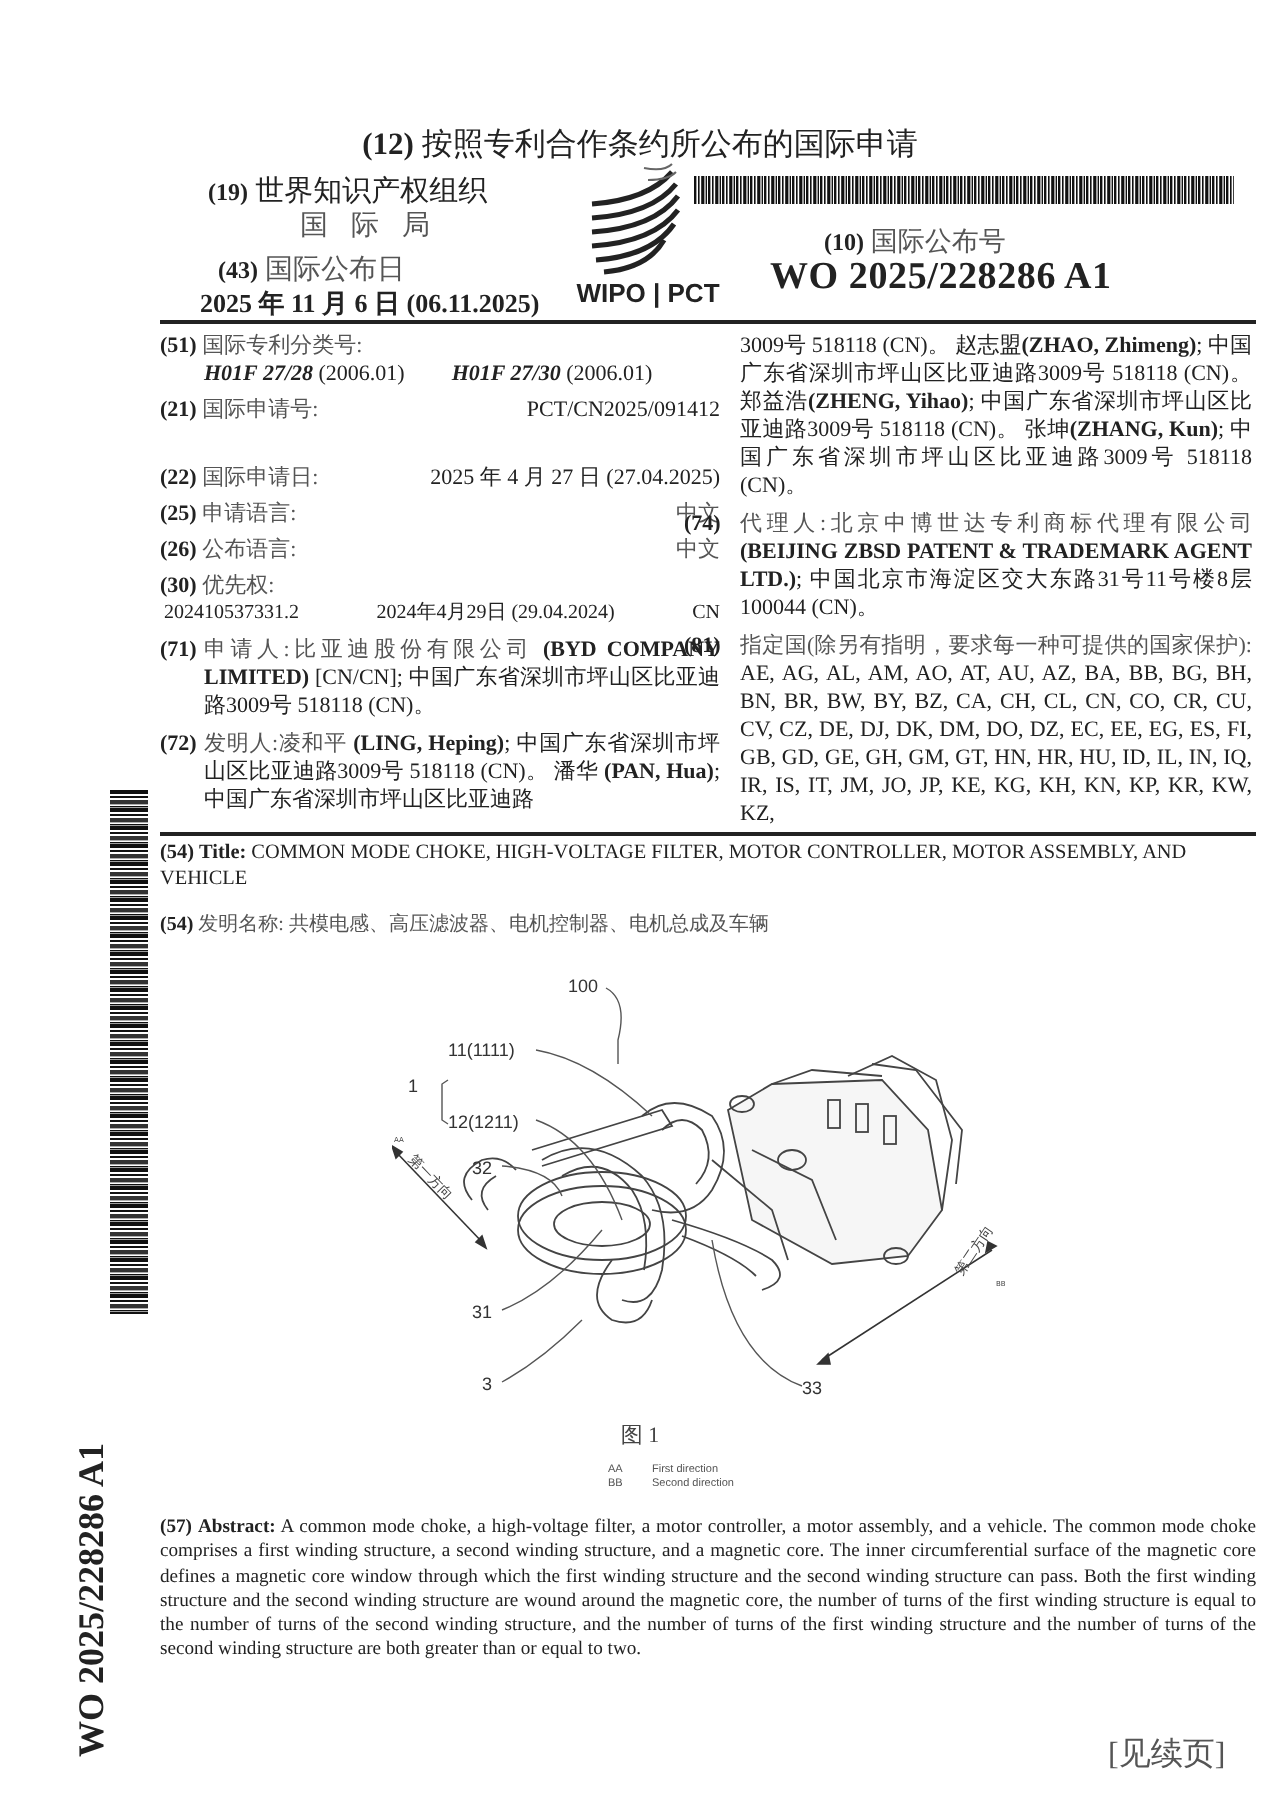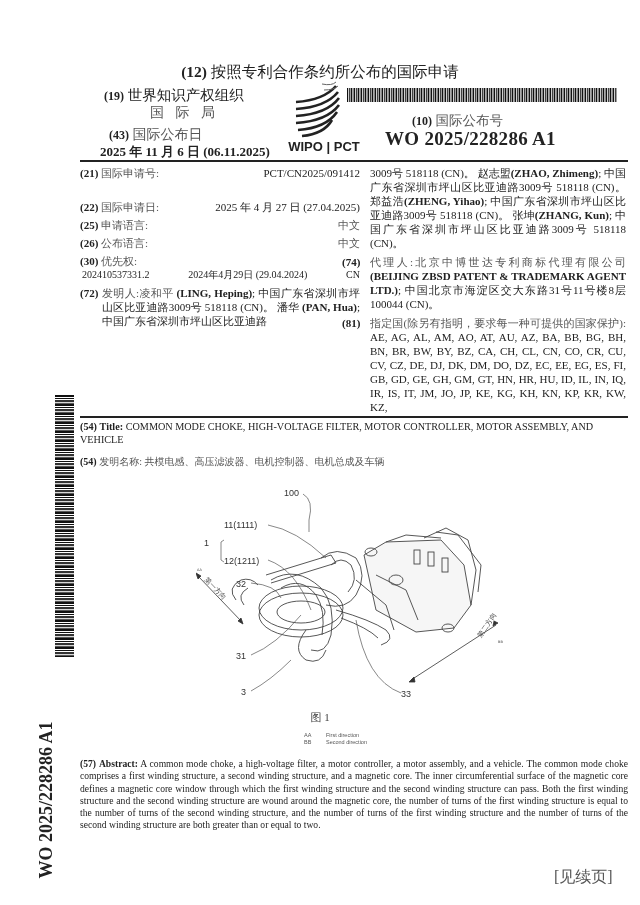--- a/index.html
+++ b/index.html
@@ -90,20 +90,31 @@
 
 <div class="abs pubno-lbl">
   <span class="b" style="font-size:12px">(10)</span>
   <span class="cjk">国际公布号</span>
 </div>
 <div class="abs pubno">WO 2025/228286 A1</div>
 
 <div class="abs rule" style="left:80px;top:160px;width:548px;"></div>
 
 <div class="abs col-left fld">
+  <div style="margin-bottom:4px;">
+    <span class="code">(51)</span>
+    <span class="cjk">国际专利分类号:</span>
+    <div style="padding-left:22px;">
+      <span class="bi">H01F 27/28</span>
+      <span>(2006.01)</span>
+      <span style="display:inline-block;width:18px"></span>
+      <span class="bi">H01F 27/30</span>
+      <span>(2006.01)</span>
+    </div>
+  </div>
   <div class="row" style="margin-bottom:20px;">
     <span><span class="code">(21)</span> <span class="cjk">国际申请号:</span></span>
     <span>PCT/CN2025/091412</span>
   </div>
   <div class="row" style="margin-bottom:4px;">
     <span><span class="code">(22)</span> <span class="cjk">国际申请日:</span></span>
     <span>2025 年 4 月 27 日 (27.04.2025)</span>
   </div>
   <div class="row" style="margin-bottom:4px;">
     <span><span class="code">(25)</span> <span class="cjk">申请语言:</span></span>
@@ -113,20 +124,28 @@
     <span><span class="code">(26)</span> <span class="cjk">公布语言:</span></span>
     <span class="cjk">中文</span>
   </div>
   <div style="margin-bottom:4px;">
     <span class="code">(30)</span> <span class="cjk">优先权:</span>
     <div class="row" style="padding-left:2px;font-size:10px;">
       <span>202410537331.2</span>
       <span>2024年4月29日 (29.04.2024)</span>
       <span>CN</span>
     </div>
+  </div>
+  <div class="text-justify" style="margin-bottom:5px;display:flex;">
+    <span class="code" style="flex:0 0 22px">(71)</span>
+    <span>
+      <span class="cjk">申请人:</span><span class="cjk">比亚迪股份有限公司</span>
+      <span class="b">(BYD COMPANY LIMITED)</span>
+      <span>[CN/CN]; 中国广东省深圳市坪山区比亚迪路3009号 518118 (CN)。</span>
+    </span>
   </div>
   <div class="text-justify" style="display:flex;">
     <span class="code" style="flex:0 0 22px">(72)</span>
     <span>
       <span class="cjk">发明人:</span><span class="cjk">凌和平</span>
       <span class="b">(LING, Heping)</span><span>; 中国广东省深圳市坪山区比亚迪路3009号 518118 (CN)。 潘华</span>
       <span class="b">(PAN, Hua)</span><span>; 中国广东省深圳市坪山区比亚迪路</span>
     </span>
   </div>
 </div>

